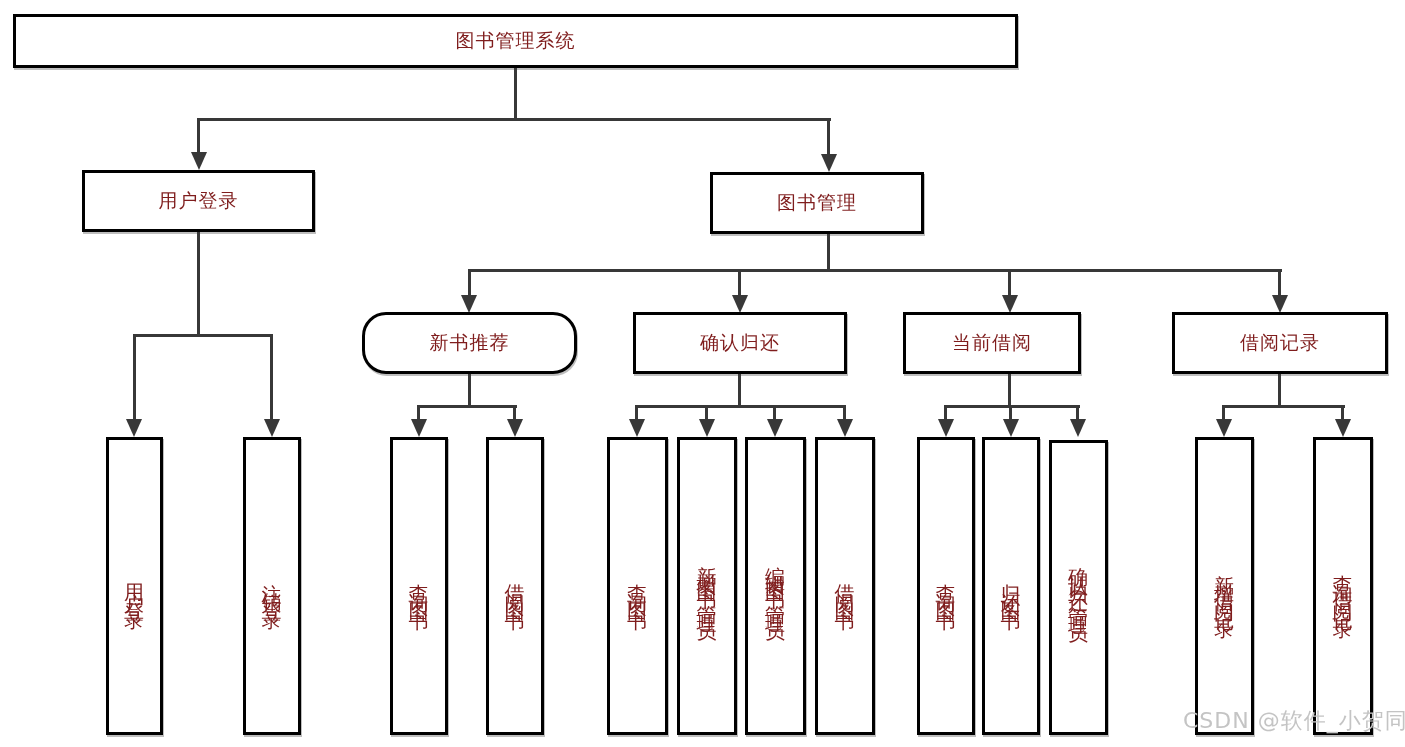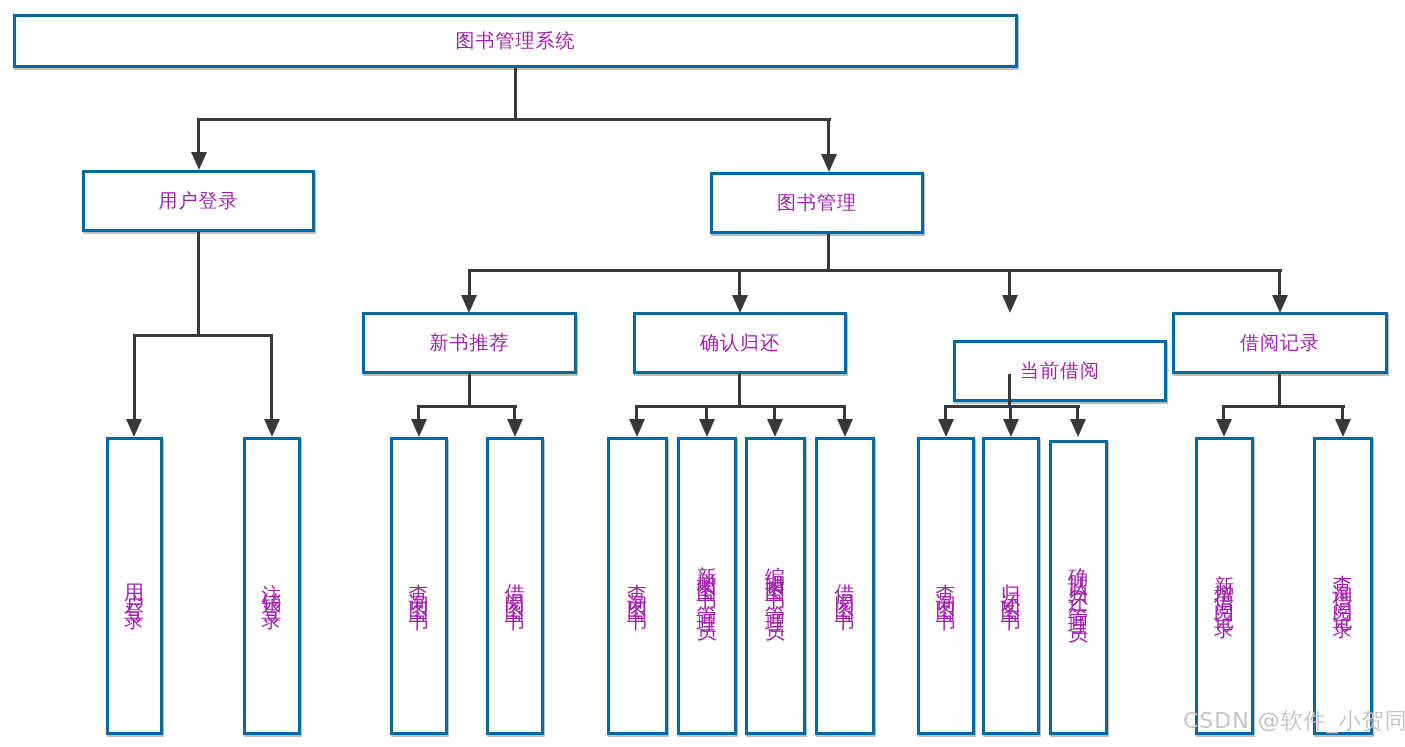--- a/index.html
+++ b/index.html
@@ -6,23 +6,23 @@
   #canvas{
     position:relative;
     width:1405px;height:747px;
     background:#ffffff;
     font-family:"DejaVu Sans","Liberation Sans",sans-serif;
     overflow:hidden;
   }
   .node{
     position:absolute;
     box-sizing:border-box;
-    border:3px solid #0369a1;
+    border:3px solid #000000;
     background:#ffffff;
-    color:#a21caf;
+    color:#7f1d1d;
     display:flex;align-items:center;justify-content:center;
     box-shadow:1px 2px 0 rgba(110,110,110,0.45);
   }
   .hnode{
     font-size:19px;
     letter-spacing:1px;
   }
   .vnode{
     writing-mode:vertical-rl;
     text-orientation:mixed;
@@ -83,23 +83,23 @@
   <div class="hline" style="left:468px;top:269px;width:814px;"></div>
   <div class="vline" style="left:468px;top:269px;height:26px;"></div>
   <div class="ahead" style="left:461px;top:295px;"></div>
   <div class="vline" style="left:738px;top:269px;height:26px;"></div>
   <div class="ahead" style="left:732px;top:295px;"></div>
   <div class="vline" style="left:1008px;top:269px;height:26px;"></div>
   <div class="ahead" style="left:1002px;top:295px;"></div>
   <div class="vline" style="left:1278px;top:269px;height:26px;"></div>
   <div class="ahead" style="left:1272px;top:295px;"></div>
 
-  <div class="node hnode" style="left:362px;top:312px;width:215px;height:62px;">新书推荐</div>
+  <div class="node hnode" style="left:362px;top:312px;width:215px;height:62px;border-radius:24px;">新书推荐</div>
   <div class="node hnode" style="left:633px;top:312px;width:214px;height:62px;">确认归还</div>
-  <div class="node hnode" style="left:953px;top:312px;width:214px;height:62px;margin-top:28px;">当前借阅</div>
+  <div class="node hnode" style="left:903px;top:312px;width:178px;height:62px;">当前借阅</div>
   <div class="node hnode" style="left:1172px;top:312px;width:216px;height:62px;">借阅记录</div>
 
   <div class="vline" style="left:468px;top:374px;height:34px;"></div>
   <div class="vline" style="left:738px;top:374px;height:34px;"></div>
   <div class="vline" style="left:1008px;top:374px;height:34px;"></div>
   <div class="vline" style="left:1278px;top:374px;height:34px;"></div>
 
   <div class="hline" style="left:417px;top:405px;width:100px;"></div>
   <div class="hline" style="left:635px;top:405px;width:211px;"></div>
   <div class="hline" style="left:944px;top:405px;width:136px;"></div>

